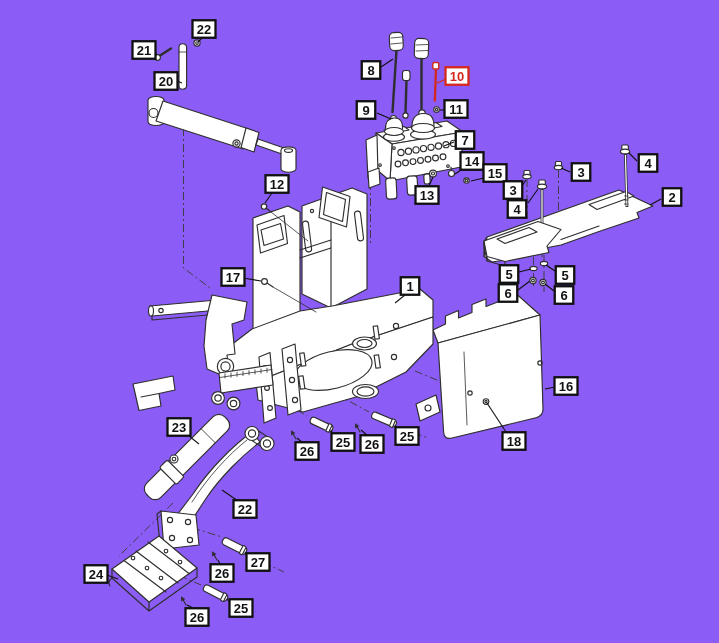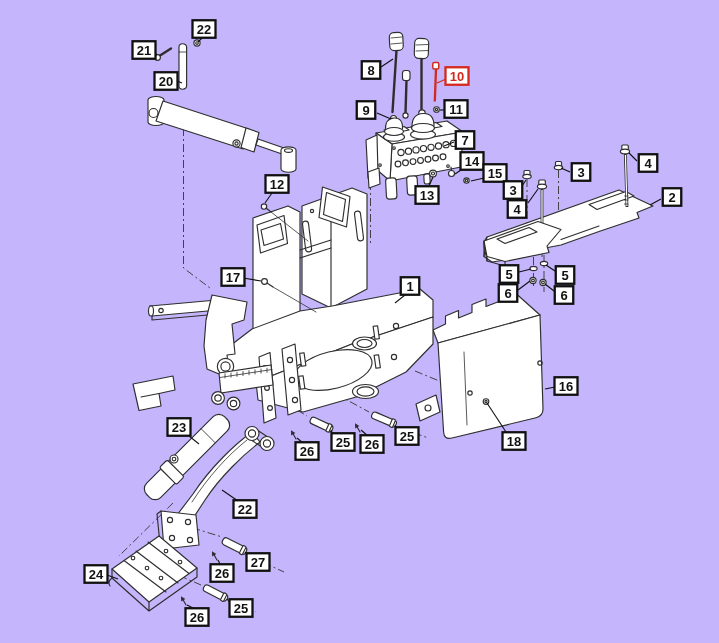--- a/index.html
+++ b/index.html
@@ -1,16 +1,16 @@
 <!DOCTYPE html>
 <html><head>
 <meta charset="utf-8">
 <style>
   html,body{margin:0;padding:0;background:#ffffff;}
-  .stage{position:relative;width:719px;height:643px;background:#c4b5fd;overflow:hidden;
+  .stage{position:relative;width:719px;height:643px;background:#8b5cf6;overflow:hidden;
          font-family:"Liberation Sans",sans-serif;}
   svg{position:absolute;left:0;top:0;}
   .part{fill:none;stroke:#2e2e2e;stroke-width:1.15;stroke-linejoin:round;stroke-linecap:round;}
   .partw{fill:#ffffff;stroke:#2e2e2e;stroke-width:1.15;stroke-linejoin:round;stroke-linecap:round;}
   .thick{stroke-width:2.4;}
   .thin{stroke-width:0.8;}
   .axis{fill:none;stroke:#3c3c3c;stroke-width:0.95;stroke-dasharray:8 3 2 3;}
 </style>
 </head>
 <body>

